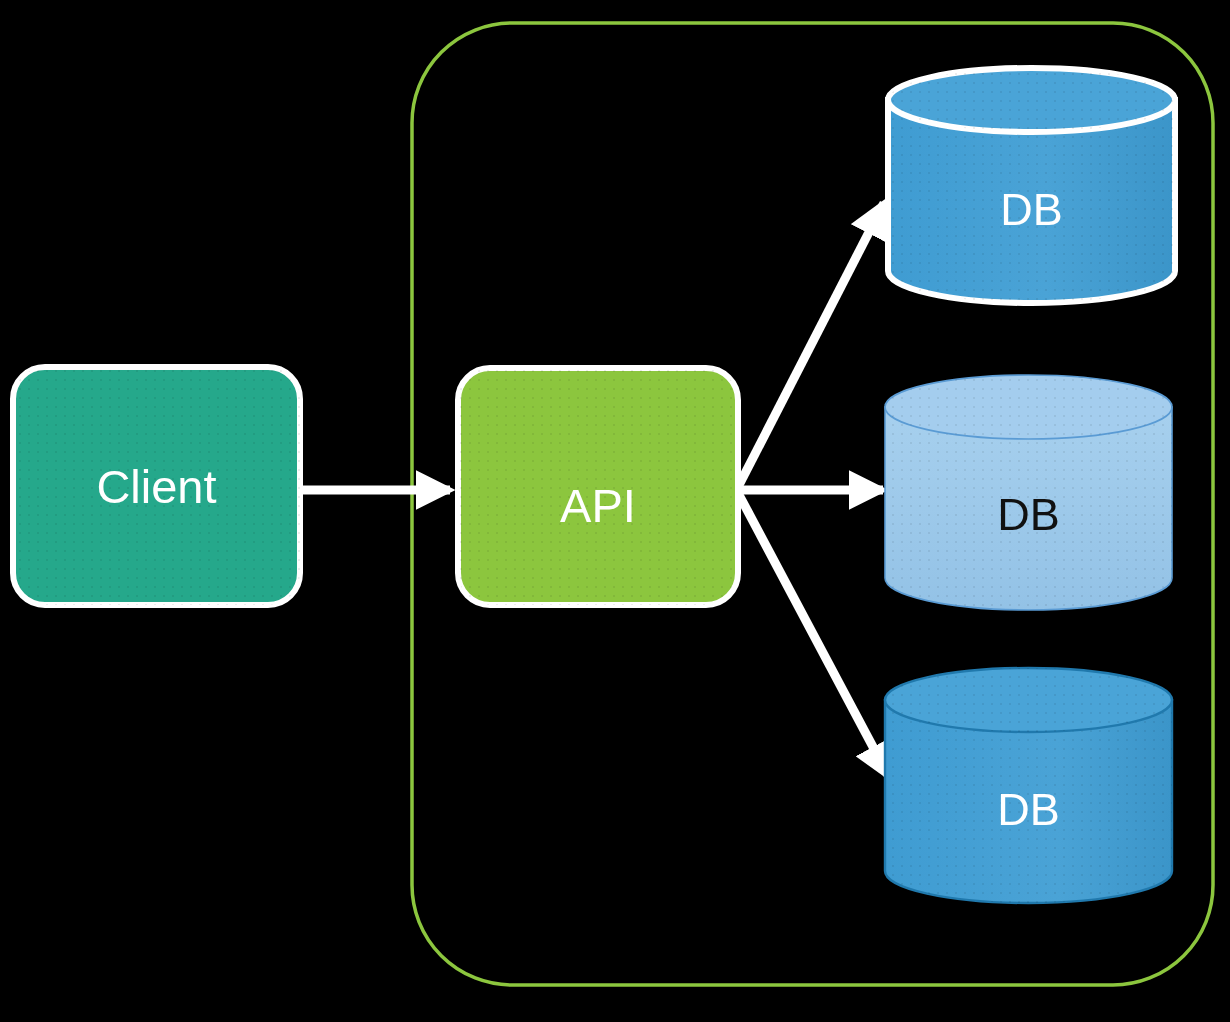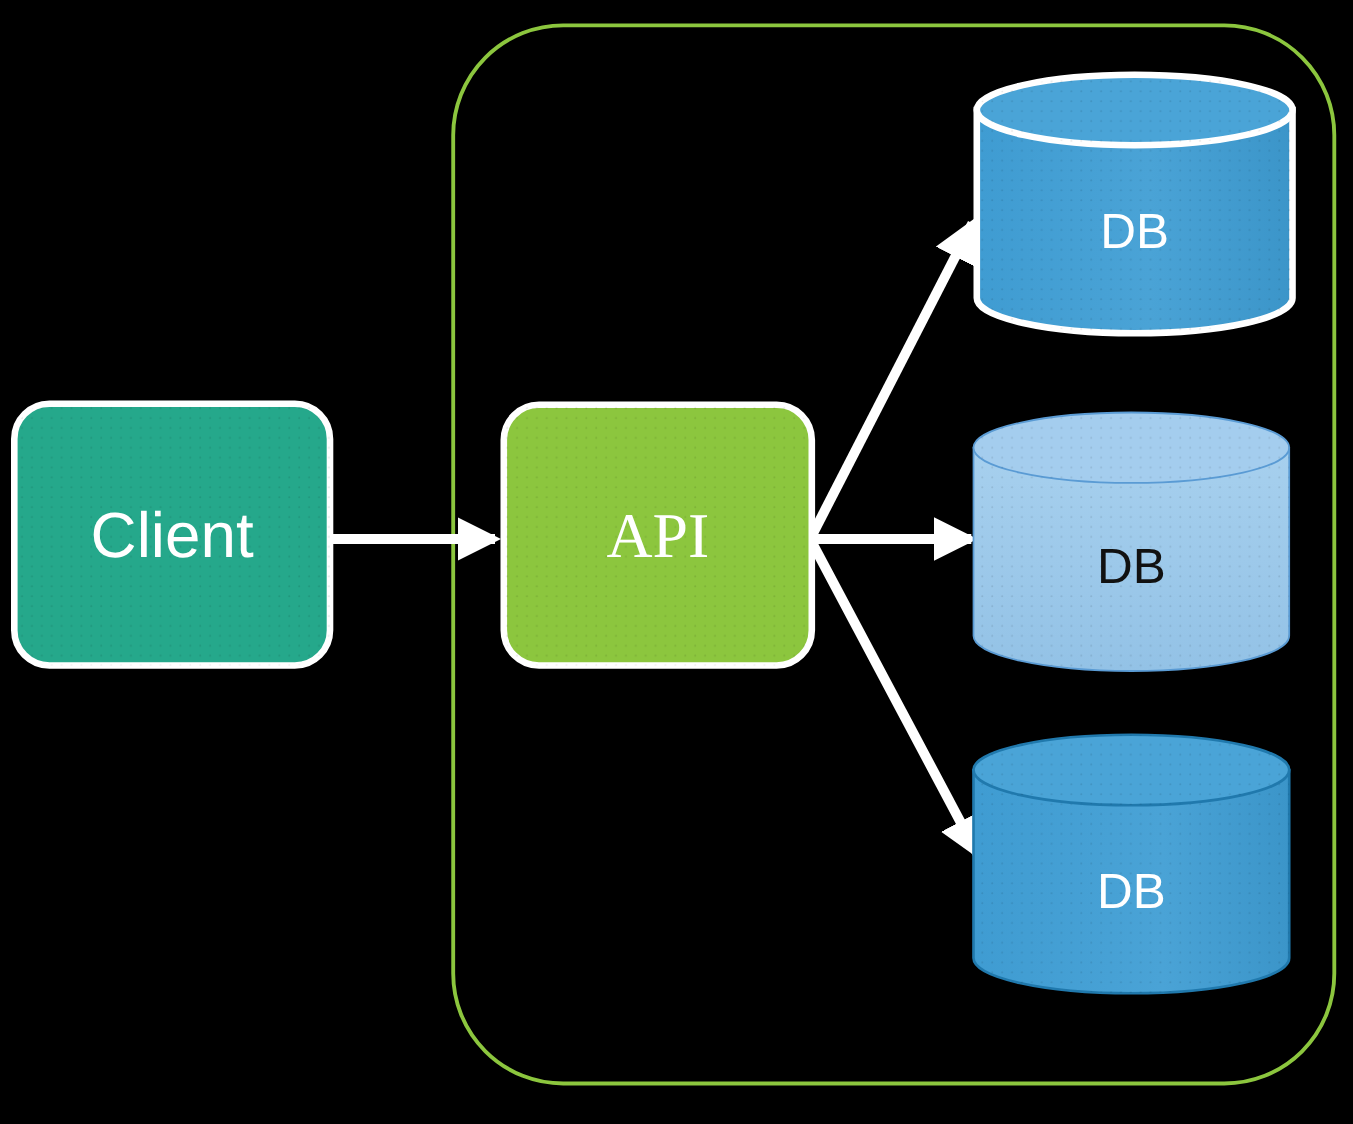--- a/index.html
+++ b/index.html
@@ -27,21 +27,21 @@
   }
   .node-label {
     position: absolute;
     display: flex;
     align-items: center;
     justify-content: center;
     pointer-events: none;
     white-space: nowrap;
   }
   .label-client, .label-api {
-    font-size: 58px;
+    font-size: 47px;
     color: #ffffff;
     font-weight: 400;
   }
   .label-db-white {
     font-size: 45px;
     color: #ffffff;
     font-weight: 400;
   }
   .label-db-dark {
     font-size: 45px;
@@ -123,21 +123,21 @@
     <g>
       <path d="M 885 700 L 885 871 A 143.5 32 0 0 0 1172 871 L 1172 700 Z" fill="url(#gradBotBody)" stroke="#2079ad" stroke-width="2.4"></path>
       <path d="M 885 700 L 885 871 A 143.5 32 0 0 0 1172 871 L 1172 700 Z" fill="url(#dots)" stroke="none"></path>
       <ellipse cx="1028.5" cy="700" rx="143.5" ry="32" fill="#4aa4d7" stroke="#2079ad" stroke-width="2.4"></ellipse>
       <ellipse cx="1028.5" cy="700" rx="143.5" ry="32" fill="url(#dots)" stroke="none"></ellipse>
     </g>
   </svg>
 
   <div class="node-label label-client" style="left:13px; top:367px; width:287px; height:238px;">Client</div>
 
-  <div class="node-label label-api" style="left:458px; top:368px; width:280px; height:237px;font-family:Liberation Serif, serif;">API</div>
+  <div class="node-label label-api" style="left:458px; top:387px; width:280px; height:237px;">API</div>
 
   <div class="node-label label-db-white" style="left:888px; top:145px; width:287px; height:130px;">DB</div>
 
   <div class="node-label label-db-dark" style="left:885px; top:450px; width:287px; height:130px;">DB</div>
 
   <div class="node-label label-db-white" style="left:885px; top:745px; width:287px; height:130px;">DB</div>
 
 </div>
 
 </body></html>

